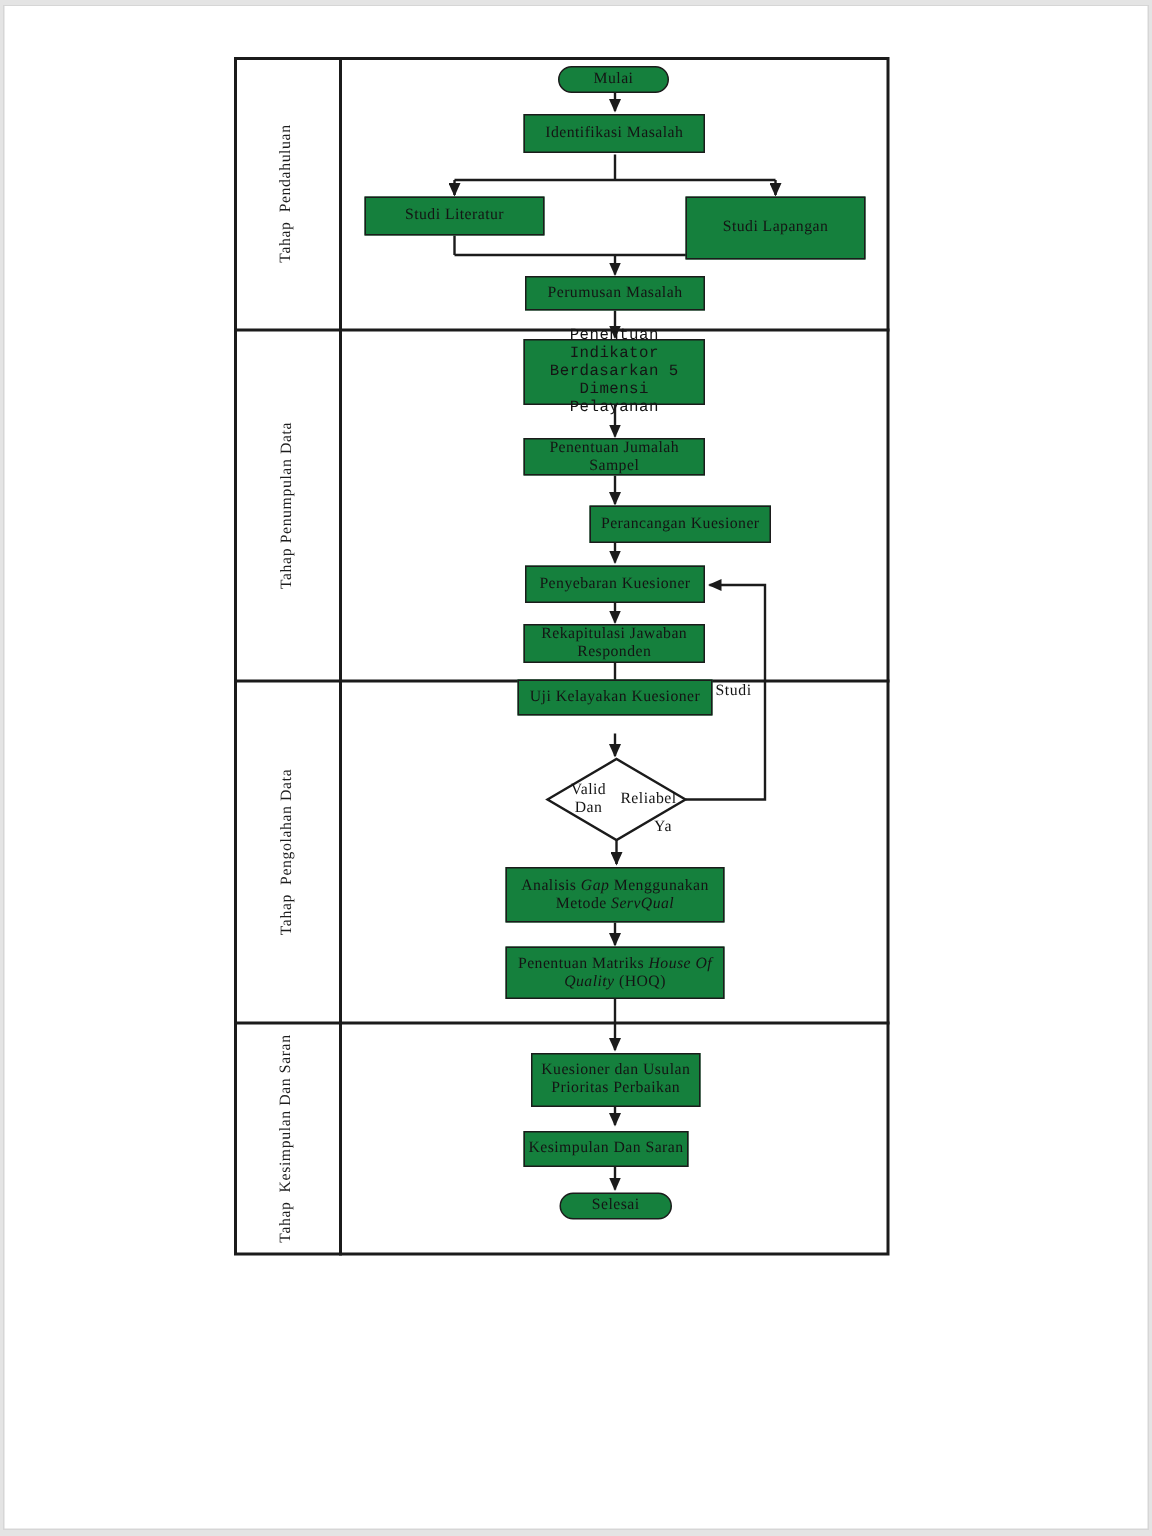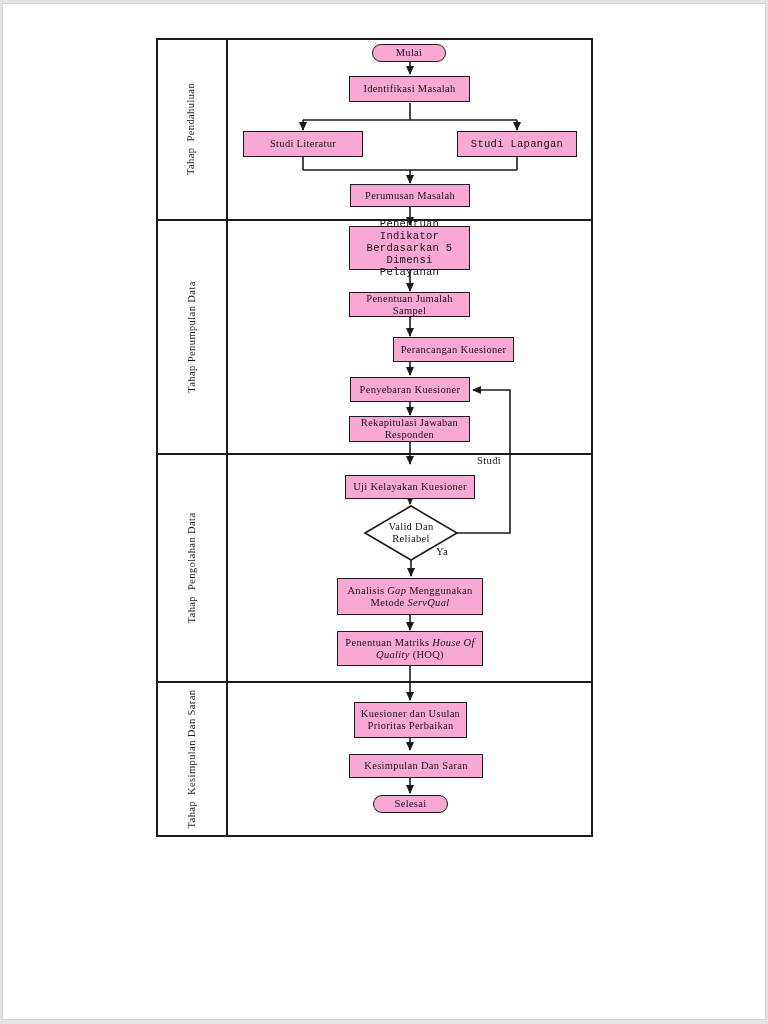--- a/index.html
+++ b/index.html
@@ -8,25 +8,25 @@
   .sheet{position:absolute;left:2px;top:3px;right:2px;bottom:4px;background:#ffffff;border:1px solid #d6d6d6;}
   
   .frame{position:absolute;left:156px;top:38px;width:437px;height:799px;border:2px solid #1b1b1b;box-sizing:border-box;background:transparent;}
   .vdiv{position:absolute;left:226px;top:38px;width:2px;height:799px;background:#1b1b1b;}
   .hdiv{position:absolute;left:156px;width:437px;height:2px;background:#1b1b1b;}
   
   .stage{position:absolute;height:14px;line-height:14px;text-align:center;
          font-size:10.5px;color:#1d1d1d;letter-spacing:0.4px;white-space:pre;
          transform:rotate(-90deg);}
   
-  .node{position:absolute;box-sizing:border-box;border:1.8px solid #1b1b1b;background:#f9a8d4;
+  .node{position:absolute;box-sizing:border-box;border:1.8px solid #1b1b1b;background:#15803d;
         display:flex;flex-direction:column;align-items:center;justify-content:center;
         font-size:10.5px;line-height:12px;color:#141414;text-align:center;letter-spacing:0.3px;z-index:3;}
   .terminator{border-radius:9px;}
-  .plain{position:absolute;box-sizing:border-box;display:flex;flex-direction:column;align-items:center;justify-content:center;
+  .plain{position:absolute;box-sizing:border-box;display:flex;flex-direction:row;align-items:center;justify-content:center;
          font-size:10.5px;line-height:12px;color:#141414;text-align:center;letter-spacing:0.3px;z-index:4;}
   .it{font-style:italic;margin-top:28px;}
   .edge-label{position:absolute;font-size:10.5px;color:#141414;letter-spacing:0.4px;z-index:4;}
   svg.connectors{position:absolute;left:0;top:0;z-index:2;}
 </style>
 </head>
 <body>
 
 <div id="page">
   <div class="sheet"></div>
@@ -77,21 +77,21 @@
   </div>
 
   <div class="node" style="left:349px;top:76px;width:121px;height:26px;">
     <span>Identifikasi Masalah</span>
   </div>
 
   <div class="node" style="left:243px;top:131px;width:120px;height:26px;">
     <span>Studi Literatur</span>
   </div>
 
-  <div class="node" style="left:457px;top:131px;width:120px;height:26px;font-family:Liberation Mono, monospace;">
+  <div class="node" style="left:457px;top:131px;width:120px;height:42px;">
     <span>Studi Lapangan</span>
   </div>
 
   <div class="node" style="left:350px;top:184px;width:120px;height:23px;">
     <span>Perumusan Masalah</span>
   </div>
 
   <div class="node" style="left:349px;top:226px;width:121px;height:44px;font-family:Liberation Mono, monospace;">
     <div>Penentuan Indikator</div>
     <div>Berdasarkan 5 Dimensi</div>
@@ -109,21 +109,21 @@
 
   <div class="node" style="left:350px;top:377px;width:120px;height:25px;">
     <span>Penyebaran Kuesioner</span>
   </div>
 
   <div class="node" style="left:349px;top:416px;width:121px;height:26px;">
     <div>Rekapitulasi Jawaban</div>
     <div>Responden</div>
   </div>
 
-  <div class="node" style="left:345px;top:475px;width:130px;height:24px;">
+  <div class="node" style="left:345px;top:453px;width:130px;height:24px;">
     <span>Uji Kelayakan Kuesioner</span>
   </div>
 
   <div class="plain" style="left:371px;top:519px;width:80px;height:28px;">
     <div>Valid Dan</div>
     <div>Reliabel</div>
   </div>
 
   <div class="node" style="left:337px;top:578px;width:146px;height:37px;">
     <div><span>Analisis </span><span class="it">Gap</span><span> Menggunakan</span></div>
@@ -133,21 +133,21 @@
   <div class="node" style="left:337px;top:631px;width:146px;height:35px;">
     <div><span>Penentuan Matriks </span><span class="it">House Of</span></div>
     <div><span class="it">Quality</span><span> (HOQ)</span></div>
   </div>
 
   <div class="node" style="left:354px;top:702px;width:113px;height:36px;">
     <div>Kuesioner dan Usulan</div>
     <div>Prioritas Perbaikan</div>
   </div>
 
-  <div class="node" style="left:349px;top:754px;width:134px;height:24px;">
+  <div class="node" style="left:349px;top:754px;width:110px;height:24px;">
     <span>Kesimpulan Dan Saran</span>
   </div>
 
   <div class="node terminator" style="left:373px;top:795px;width:75px;height:18px;">
     <span>Selesai</span>
   </div>
 
   <div class="edge-label" style="left:477px;top:455px;">Studi</div>
   <div class="edge-label" style="left:436px;top:546px;">Ya</div>
 </div>

